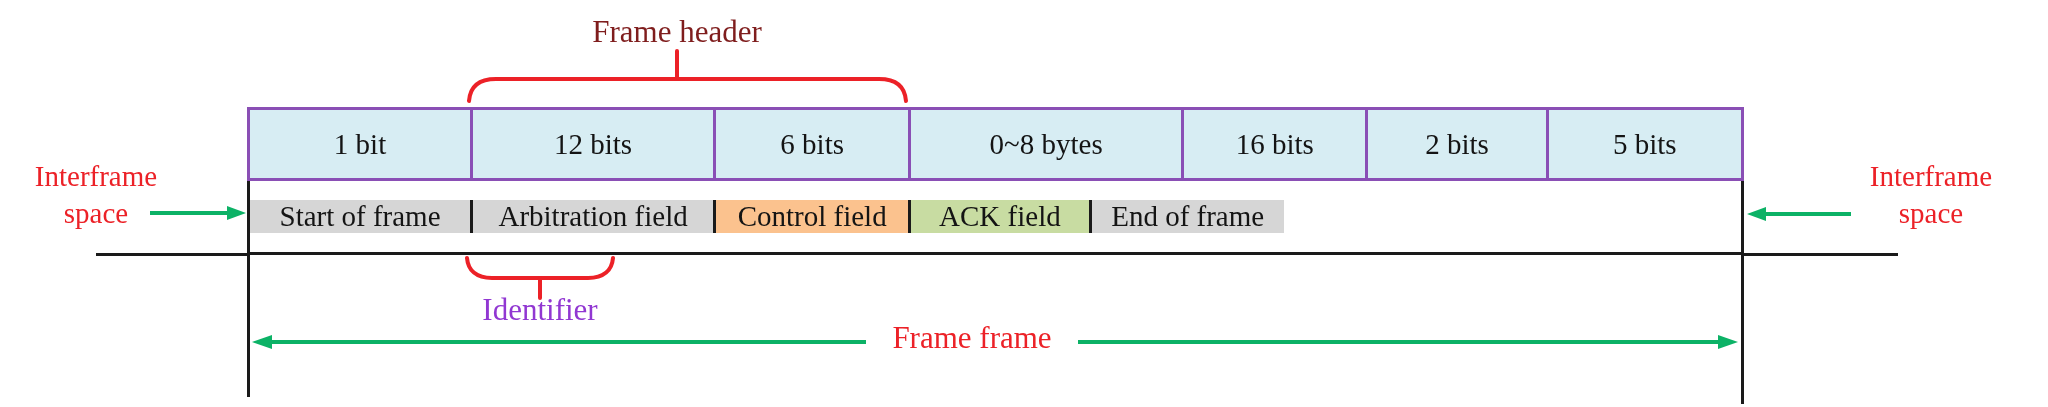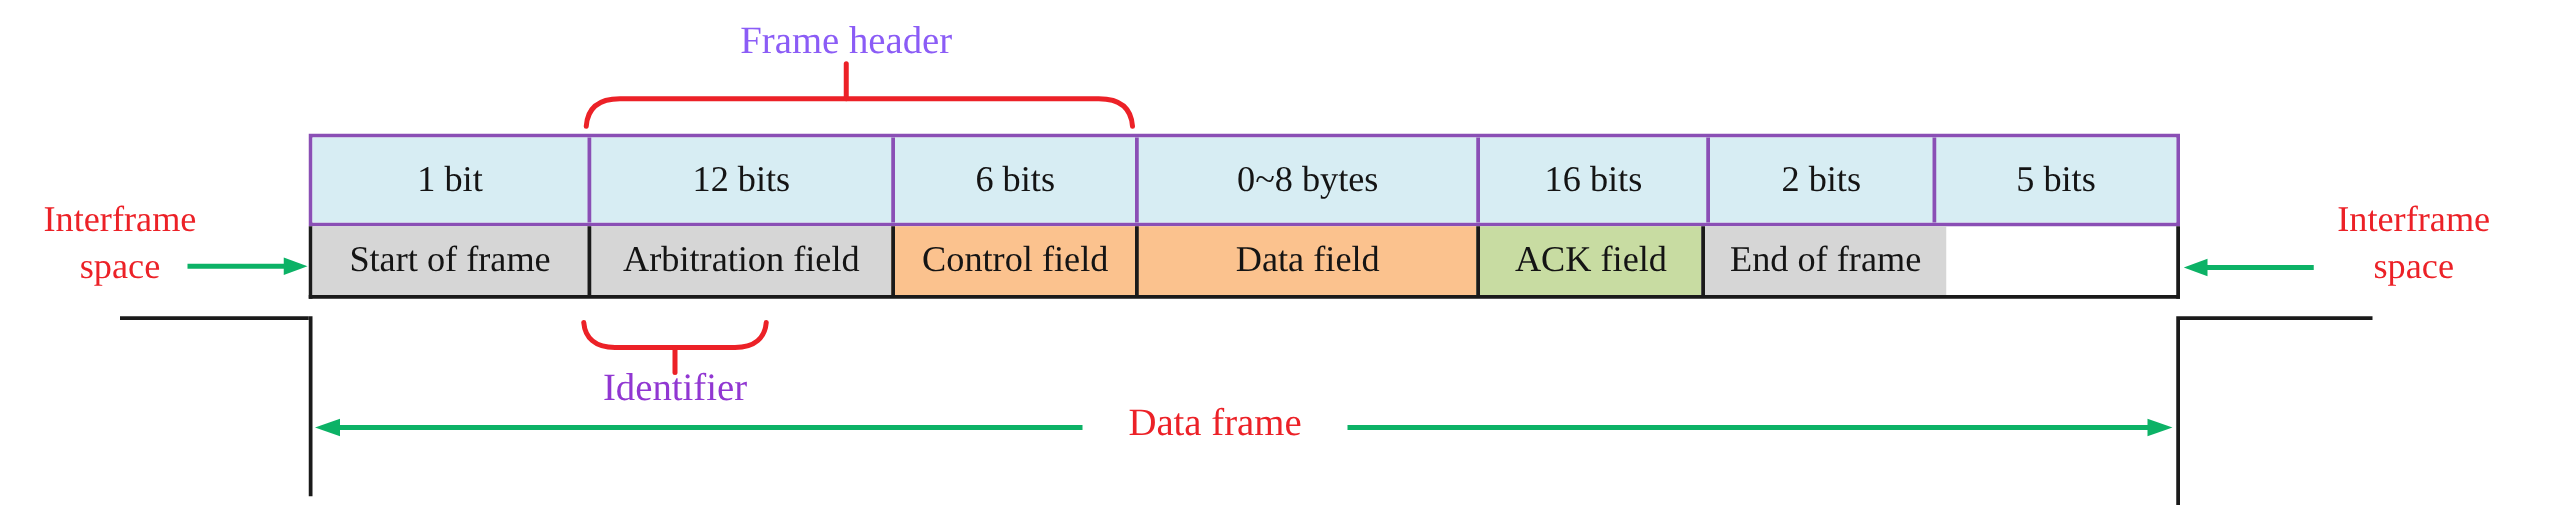--- a/index.html
+++ b/index.html
@@ -11,21 +11,21 @@
     position:relative;
     width:2048px;height:407px;
     background:#ffffff;
     font-family:"Liberation Serif","DejaVu Serif",serif;
     overflow:hidden;
   }
   .overlay{position:absolute;left:0;top:0;width:2048px;height:407px;pointer-events:none;}
   .frame-table{position:absolute;left:247px;top:107px;width:1497px;}
   .row{display:flex;box-sizing:border-box;width:100%;}
   .bits-row{height:74px;border:3px solid var(--purple);}
-  .fields-row{height:58px;border:3px solid var(--black);border-top:none;}
+  .fields-row{height:74px;border:3px solid var(--black);border-top:none;align-items:center;}
   .cell{
     box-sizing:border-box;display:flex;align-items:center;justify-content:center;
     font-size:29px;color:#141414;white-space:nowrap;overflow:hidden;
   }
   .bits-row .cell{border-left:3px solid var(--purple);}
   .bits-row .cell:first-child{border-left:none;}
   .fields-row .cell{border-left:3px solid var(--black);}
   .fields-row .cell:first-child{border-left:none;}
   .label{position:absolute;text-align:center;white-space:nowrap;}
   .frame-header-label{left:527px;top:14px;width:300px;font-size:31px;}
@@ -73,31 +73,30 @@
         <div class="cell" style="width: 13.09%; background: rgb(215, 237, 243);">6 bits</div>
         <div class="cell" style="width: 18.3%; background: rgb(215, 237, 243);">0~8 bytes</div>
         <div class="cell" style="width: 12.36%; background: rgb(215, 237, 243);">16 bits</div>
         <div class="cell" style="width: 12.09%; background: rgb(215, 237, 243);">2 bits</div>
         <div class="cell" style="width: 13.1%; background: rgb(215, 237, 243);">5 bits</div>
       </div>
     <div class="row fields-row">
         <div class="cell" style="width: 14.76%; background: rgb(214, 214, 214);">Start of frame</div>
         <div class="cell" style="width: 16.3%; background: rgb(214, 214, 214);">Arbitration field</div>
         <div class="cell" style="width: 13.09%; background: rgb(251, 194, 142);">Control field</div>
-        <div class="cell" style="width: 18.3%; background: rgb(251, 194, 142);">Data field</div>
         <div class="cell" style="width: 12.09%; background: rgb(200, 220, 162);">ACK field</div>
         <div class="cell" style="width: 13.1%; background: rgb(214, 214, 214);">End of frame</div>
       </div>
   </div>
 
-  <div class="label frame-header-label" style="color: #8b5cf6;">Frame header</div>
+  <div class="label frame-header-label" style="color: #7f1d1d;">Frame header</div>
 
   <div class="label identifier-label" style="color: rgb(145, 55, 210);">Identifier</div>
 
-  <div class="label data-frame-label" style="color: rgb(236, 33, 39);">Data frame</div>
+  <div class="label data-frame-label" style="color: rgb(236, 33, 39);">Frame frame</div>
 
   <div class="label interframe interframe-left" style="color: rgb(236, 33, 39);">
     <span>Interframe</span>
     <span>space</span>
   </div>
 
   <div class="label interframe interframe-right" style="color: rgb(236, 33, 39);">
     <span>Interframe</span>
     <span>space</span>
   </div>

